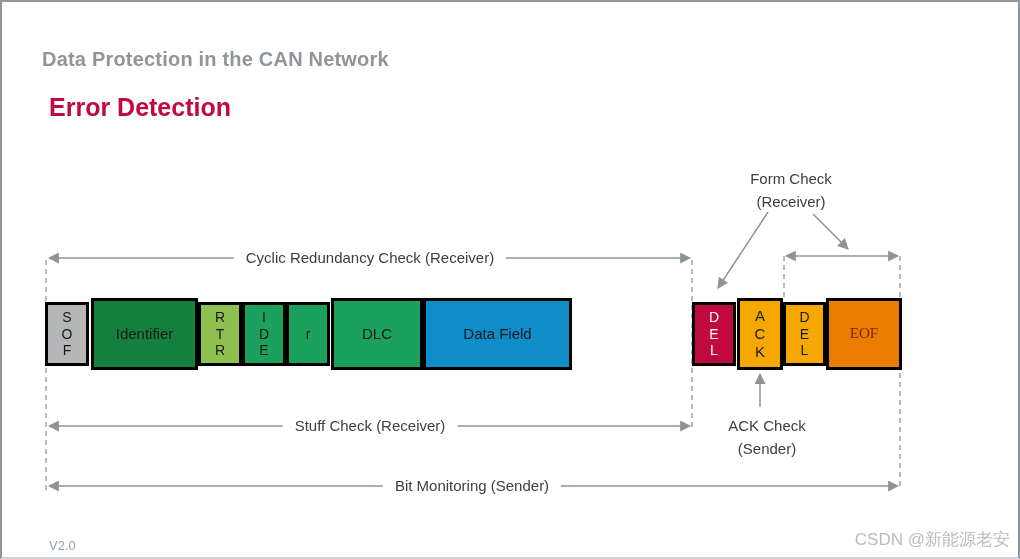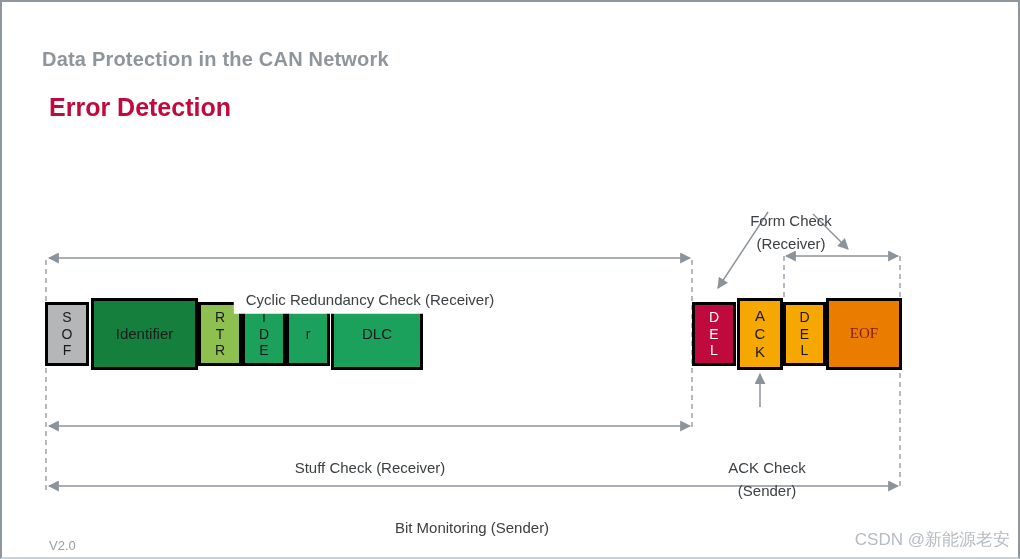--- a/index.html
+++ b/index.html
@@ -24,21 +24,21 @@
     display:flex; align-items:center; justify-content:center;
     text-align:center; white-space:pre-line;
     font-size:15px; line-height:1.18; color:#1a1a1a;
   }
   .box.short { top:300px; height:64px; font-size:14px; }
   .box.tall  { top:296px; height:72px; }
   .box.crc   { font-weight:bold; line-height:1.35; }
   .ann {
     position:absolute; z-index:3; transform:translate(-50%,-50%);
     font-size:15px; color:#3c4043; text-align:center; white-space:pre-line;
-    background:#ffffff; padding:2px 12px; line-height:1.5;margin-top:42px;
+    background:#ffffff; padding:2px 12px; line-height:1.5;
   }
   .ann.no-bg { background:transparent; padding:2px 4px; }
   .copyright {
     position:absolute; left:47px; top:514px;
     font-size:13px; color:#99a1a8;
   }
   .version {
     position:absolute; left:47px; top:536px;
     font-size:13px; color:#99a1a8;
   }
@@ -85,20 +85,21 @@
 F</div>
   <div class="box tall" style="left: 89px; width: 107px; background: #15803d; color: rgb(26, 26, 26);">Identifier</div>
   <div class="box short" style="left: 196px; width: 44px; background: rgb(142, 192, 79); color: rgb(26, 26, 26);">R
 T
 R</div>
   <div class="box short" style="left: 240px; width: 44px; background: rgb(28, 161, 93); color: rgb(26, 26, 26);">I
 D
 E</div>
   <div class="box short" style="left: 284px; width: 44px; background: rgb(28, 161, 93); color: rgb(26, 26, 26);">r</div>
   <div class="box tall" style="left: 329px; width: 92px; background: rgb(28, 161, 93); color: rgb(26, 26, 26);">DLC</div>
+  <div class="box tall" style="left: 421px; width: 149px; background: rgb(15, 141, 201); color: rgb(26, 26, 26);">Data Field</div>
   <div class="box short" style="left: 690px; width: 44px; background: rgb(192, 10, 62); color: rgb(255, 255, 255);">D
 E
 L</div>
   <div class="box tall" style="left: 735px; width: 46px; background: rgb(247, 168, 0); color: rgb(26, 26, 26);">A
 C
 K</div>
   <div class="box short" style="left: 781px; width: 43px; background: rgb(247, 168, 0); color: rgb(26, 26, 26);">D
 E
 L</div>
   <div class="box tall" style="left: 824px; width: 76px; background: rgb(234, 124, 0); color: #7f1d1d; font-family: Liberation Serif, serif;">EOF</div>

